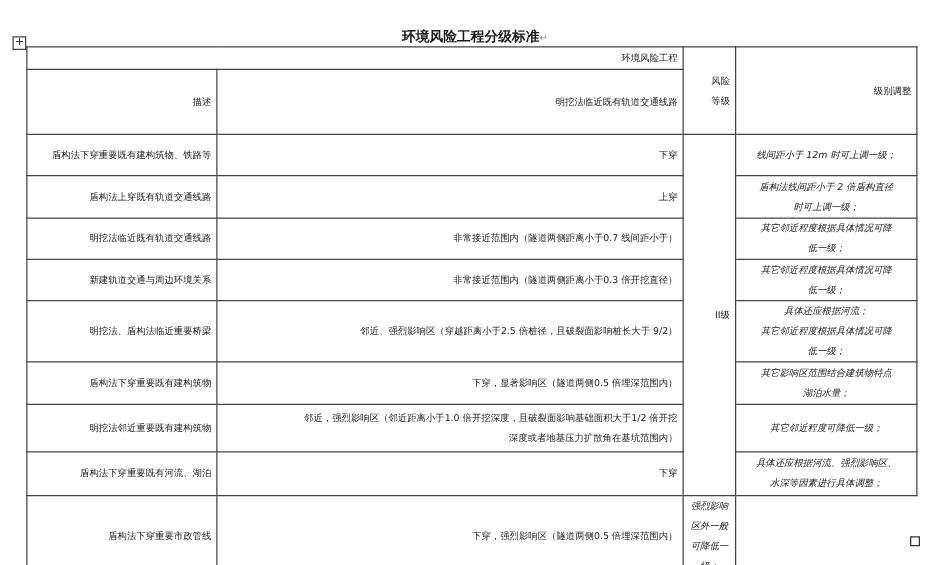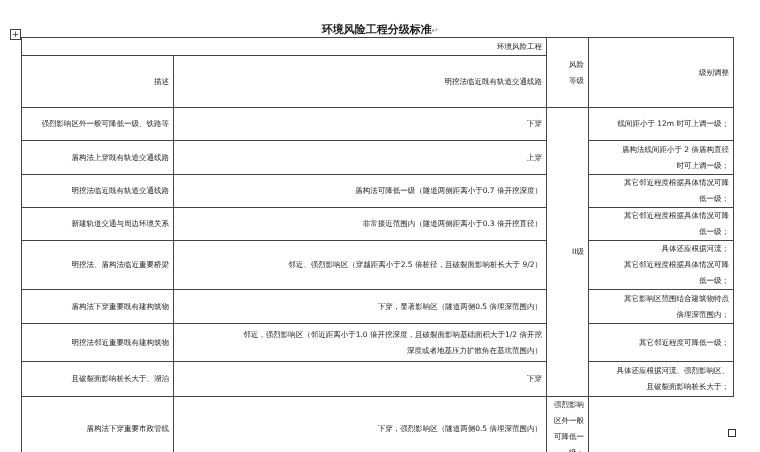--- a/index.html
+++ b/index.html
@@ -10,21 +10,21 @@
   .title .mark { font-weight:normal; color:#888; font-size:8px; }
   .move-handle { position:absolute; left:10px; top:29px; width:9px; height:9px;
                  border:1px solid #444; font-size:9px; line-height:8px; text-align:center;
                  color:#333; background:#fff; }
   .resize-handle { position:absolute; left:728px; top:429px; width:6px; height:6px;
                    border:1px solid #333; background:#fff; }
   table { position:absolute; left:21px; top:37px; border-collapse:collapse;
           table-layout:fixed; width:712px; }
   td { border:1px solid #444; font-size:7.5px; text-align:right; vertical-align:middle;
        padding:0 4px; line-height:16px; }
-  td.adj { text-align:right; padding:0 4px; }
+  td.adj { text-align:center; padding:0 4px;font-style:italic; }
 </style>
 </head>
 <body>
 
 <div class="title"><span>环境风险工程分级标准</span><span class="mark">↵</span></div>
 
 <div class="move-handle">+</div>
 
 <table>
   <colgroup>
@@ -41,36 +41,36 @@
       <div>等级</div>
     </td>
     <td rowspan="2">级别调整</td>
   </tr>
   <tr style="height:52px">
     <td>描述</td>
     <td>明挖法临近既有轨道交通线路</td>
   </tr>
 
   <tr style="height:33px">
-    <td>强烈影响区外一般可降低一级、铁路等</td>
+    <td>盾构法下穿重要既有建构筑物、铁路等</td>
     <td>下穿</td>
     <td rowspan="8">II级</td>
     <td class="adj">线间距小于 12m 时可上调一级；</td>
   </tr>
   <tr style="height:34px">
     <td>盾构法上穿既有轨道交通线路</td>
     <td>上穿</td>
     <td class="adj">
           <div>盾构法线间距小于 2 倍盾构直径</div>
           <div>时可上调一级；</div>
         </td>
   </tr>
   <tr style="height:33px">
     <td>明挖法临近既有轨道交通线路</td>
-    <td>盾构法可降低一级（隧道两侧距离小于0.7 倍开挖深度）</td>
+    <td>非常接近范围内（隧道两侧距离小于0.7 线间距小于）</td>
     <td class="adj">
           <div>其它邻近程度根据具体情况可降</div>
           <div>低一级；</div>
         </td>
   </tr>
   <tr style="height:33px">
     <td>新建轨道交通与周边环境关系</td>
     <td>非常接近范围内（隧道两侧距离小于0.3 倍开挖直径）</td>
     <td class="adj">
           <div>其它邻近程度根据具体情况可降</div>
@@ -84,37 +84,37 @@
           <div>具体还应根据河流；</div>
           <div>其它邻近程度根据具体情况可降</div>
           <div>低一级；</div>
         </td>
   </tr>
   <tr style="height:34px">
     <td>盾构法下穿重要既有建构筑物</td>
     <td>下穿，显著影响区（隧道两侧0.5 倍埋深范围内）</td>
     <td class="adj">
           <div>其它影响区范围结合建筑物特点</div>
-          <div>倍埋深范围内；</div>
+          <div>湖泊水量；</div>
         </td>
   </tr>
   <tr style="height:38px">
     <td>明挖法邻近重要既有建构筑物</td>
     <td>
           <div>邻近，强烈影响区（邻近距离小于1.0 倍开挖深度，且破裂面影响基础面积大于1/2 倍开挖</div>
           <div>深度或者地基压力扩散角在基坑范围内）</div>
         </td>
     <td class="adj">其它邻近程度可降低一级；</td>
   </tr>
   <tr style="height:35px">
-    <td>且破裂面影响桩长大于、湖泊</td>
+    <td>盾构法下穿重要既有河流、湖泊</td>
     <td>下穿</td>
     <td class="adj">
           <div>具体还应根据河流、强烈影响区、</div>
-          <div>且破裂面影响桩长大于；</div>
+          <div>水深等因素进行具体调整；</div>
         </td>
   </tr>
   <tr style="height:16px">
     <td>盾构法下穿重要市政管线</td>
     <td>下穿，强烈影响区（隧道两侧0.5 倍埋深范围内）</td>
     <td class="adj">强烈影响区外一般可降低一级；</td>
   </tr>
 
 </tbody>
   </table>

